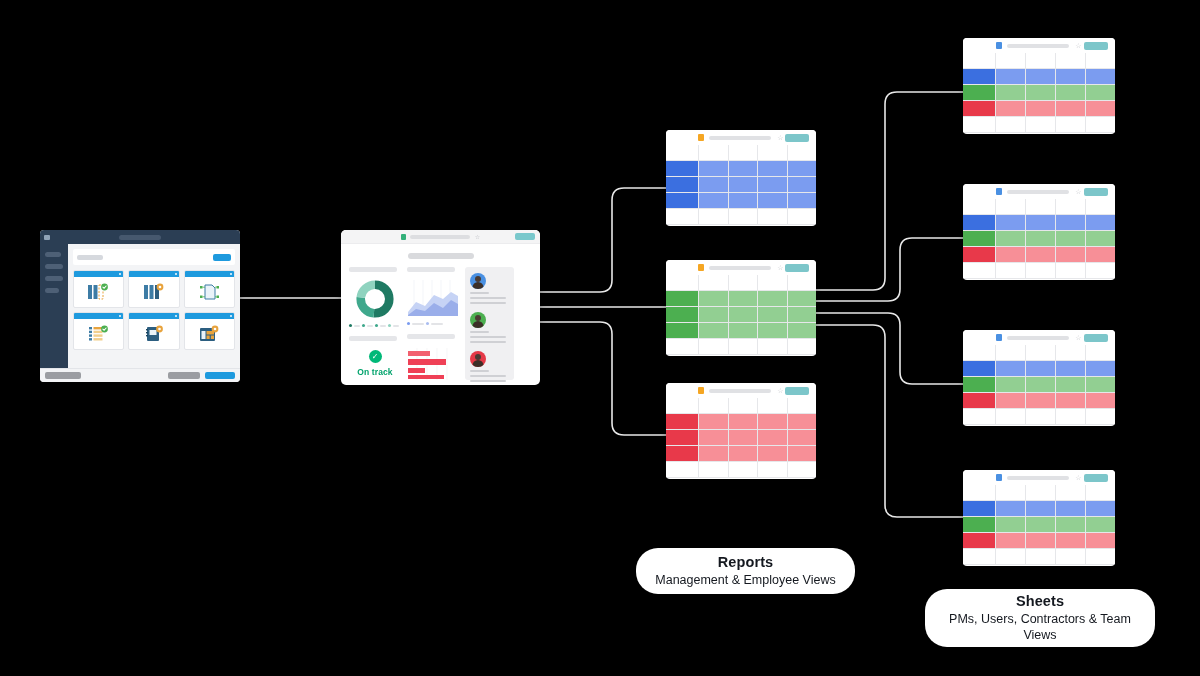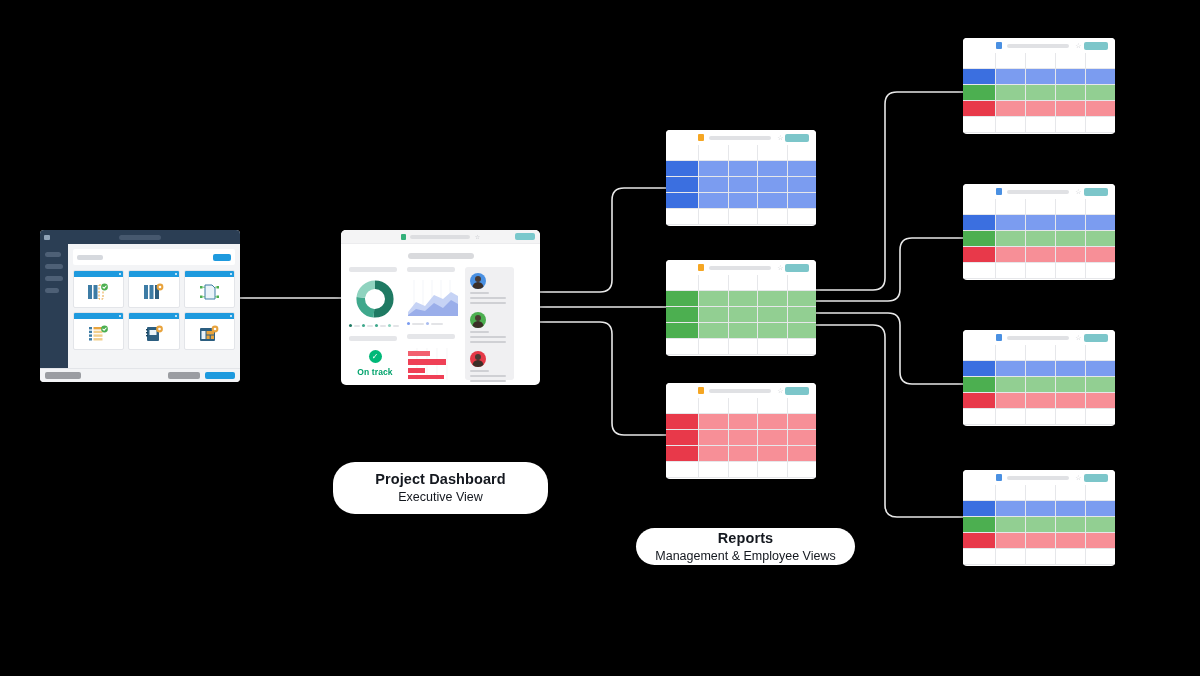--- a/index.html
+++ b/index.html
@@ -366,24 +366,20 @@
                 <div class="l" style="width:36px;"></div>
               <div class="l" style="width:36px;"></div>
             </div>
           </div>
         </div>
 
       </div>
     </div>
   </div>
 
-  <div class="pill" style="left:333px; top:462px; width:215px; height:52px;">
-    <span class="t1">Project Dashboard</span>
-    <span class="t2">Executive View</span>
-  </div>
 
   <div class="grid-win" style="left:666px; top:130px; width:150px; height:96px;">
     <div class="gw-top">
       <div class="favi orange"></div>
       <div class="url"></div>
       <div class="star">☆</div>
       <div class="act"></div>
     </div>
     <div class="gw-table" style="grid-template-columns:32px repeat(4,1fr); grid-template-rows:repeat(5,15px);">
       <div class="gw-cell"></div>
@@ -479,21 +475,21 @@
         <div class="gw-cell" style="background:#f78f97"></div>
         <div class="gw-cell" style="background:#f78f97"></div>
       <div class="gw-cell"></div>
         <div class="gw-cell"></div>
         <div class="gw-cell"></div>
         <div class="gw-cell"></div>
         <div class="gw-cell"></div>
     </div>
   </div>
 
-  <div class="pill" style="left:636px; top:528px; width:219px; height:37px;">
+  <div class="pill" style="left:636px; top:548px; width:219px; height:46px;">
     <span class="t1">Reports</span>
     <span class="t2">Management &amp; Employee Views</span>
   </div>
 
   <div class="grid-win" style="left:963px; top:38px; width:152px; height:96px;">
     <div class="gw-top">
       <div class="favi blue"></div>
       <div class="url"></div>
       <div class="star">☆</div>
       <div class="act"></div>
@@ -628,14 +624,18 @@
         <div class="gw-cell" style="background:#f78f97"></div>
         <div class="gw-cell" style="background:#f78f97"></div>
       <div class="gw-cell"></div>
         <div class="gw-cell"></div>
         <div class="gw-cell"></div>
         <div class="gw-cell"></div>
         <div class="gw-cell"></div>
     </div>
   </div>
 
+  <div class="pill" style="left:925px; top:589px; width:230px; height:58px;">
+    <span class="t1">Sheets</span>
+    <span class="t2" style="max-width:196px;">PMs, Users, Contractors &amp; Team Views</span>
+  </div>
 
 </div>
 
 </body></html>

